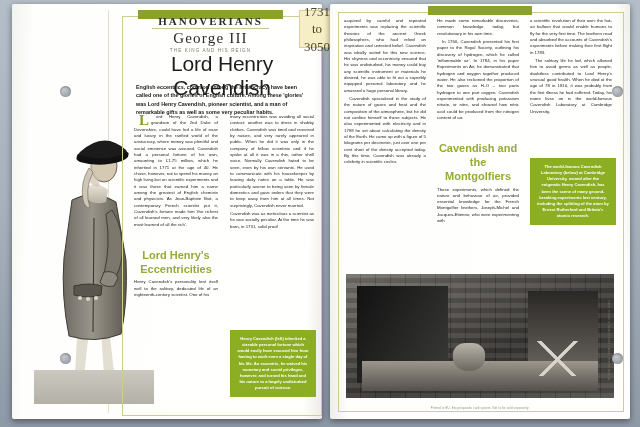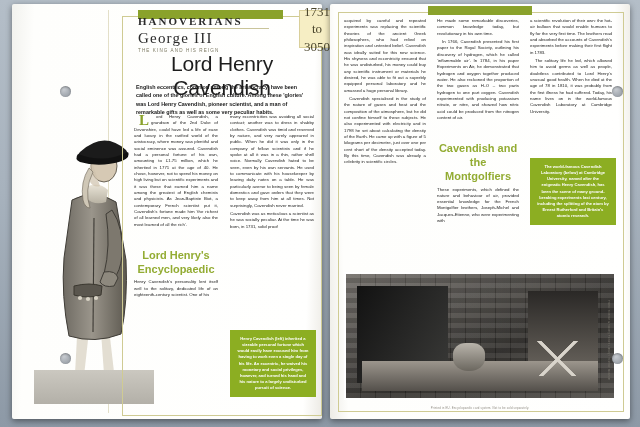--- a/index.html
+++ b/index.html
@@ -31,21 +31,21 @@
   .hole-r2{left:612px;top:353px;}
 
   .margin-rule{position:absolute;top:6px;bottom:6px;width:1px;background:#e3dfc8;}
 
   
   .frame-left{position:absolute;left:110px;top:12px;width:198px;height:398px;
      border:1px solid #cfcb93;background:transparent;}
 
   .masthead{position:absolute;left:126px;top:6px;width:145px;height:9px;
      background:#8aa22b;}
-  .brandbox{position:absolute;left:126px;top:9px;width:145px;text-align:left;}
+  .brandbox{position:absolute;left:126px;top:9px;width:145px;text-align:center;}
   .brand-hanoverians{font-family:"Liberation Serif",serif;font-size:11px;
      letter-spacing:2.0px;color:#2c2c2c;font-weight:700;margin-top:2px;}
   .brand-rule{height:1px;background:#c9c49a;margin:1px 14px 0;}
   .brand-george{font-family:"Liberation Serif",serif;font-size:15px;
      letter-spacing:1.2px;color:#2a2a2a;margin-top:1px;}
   .brand-sub{font-family:"Liberation Sans",sans-serif;font-size:4.6px;
      letter-spacing:1.1px;color:#7d7a63;margin-top:1px;}
 
   .datebox{position:absolute;left:287px;top:6px;width:34px;height:36px;
      background:#f6eec4;border:1px solid #d9cf9a;
@@ -205,21 +205,21 @@
 
     <div class="page-title">Lord Henry Cavendish</div>
     <div class="standfirst">English eccentrics, common among the aristocracy, have been called one of the glories of English culture. Among these 'glories' was Lord Henry Cavendish, pioneer scientist, and a man of remarkable gifts as well as some very peculiar habits.</div>
 
     <div class="cols-left">
       <div class="col colA">
         <p class="dropcap-p">
           <span class="dropcap">L</span><span>ord Henry Cavendish, a grandson of the 2nd Duke of Devonshire, could have led a life of ease and luxury in the rarified world of the aristocracy, where money was plentiful and social eminence was assured. Cavendish had a personal fortune of his own, amounting to £1.75 million, which he inherited in 1771 at the age of 40. He chose, however, not to spend his money on high living but on scientific experiments and it was these that earned him a name among the greatest of English chemists and physicists. As Jean-Baptiste Biot, a contemporary French scientist put it, Cavendish's fortune made him 'the richest of all learned men, and very likely also the most learned of all the rich'.</span>
         </p>
         <div class="subhead" style="white-space:pre-line">Lord Henry's
-Encyclopaedic</div>
+Eccentricities</div>
         <p class="noind">Henry Cavendish's personality lent itself well to the solitary, dedicated life of an eighteenth-century scientist. One of his</p>
       </div>
       <div class="col colB">
         <p class="noind">many eccentricities was avoiding all social contact; another was to dress in shabby clothes. Cavendish was timid and reserved by nature, and very rarely appeared in public. When he did it was only in the company of fellow scientists and if he spoke at all it was in a thin, rather shrill voice. Normally Cavendish hated to be seen, even by his own servants. He used to communicate with his housekeeper by leaving daily notes on a table. He was particularly averse to being seen by female domestics and gave orders that they were to keep away from him at all times. Not surprisingly, Cavendish never married.</p>
         <p class="noind">Cavendish was as meticulous a scientist as he was socially peculiar. At the time he was born, in 1731, solid proof</p>
       </div>
     </div>
 
     <div class="greenbox">Henry Cavendish (left) inherited a sizeable personal fortune which would easily have excused him from having to work even a single day of his life. An eccentric, he waived his monetary and social privileges, however, and turned his hand and his nature to a largely undisturbed pursuit of science.</div>
   </div>

